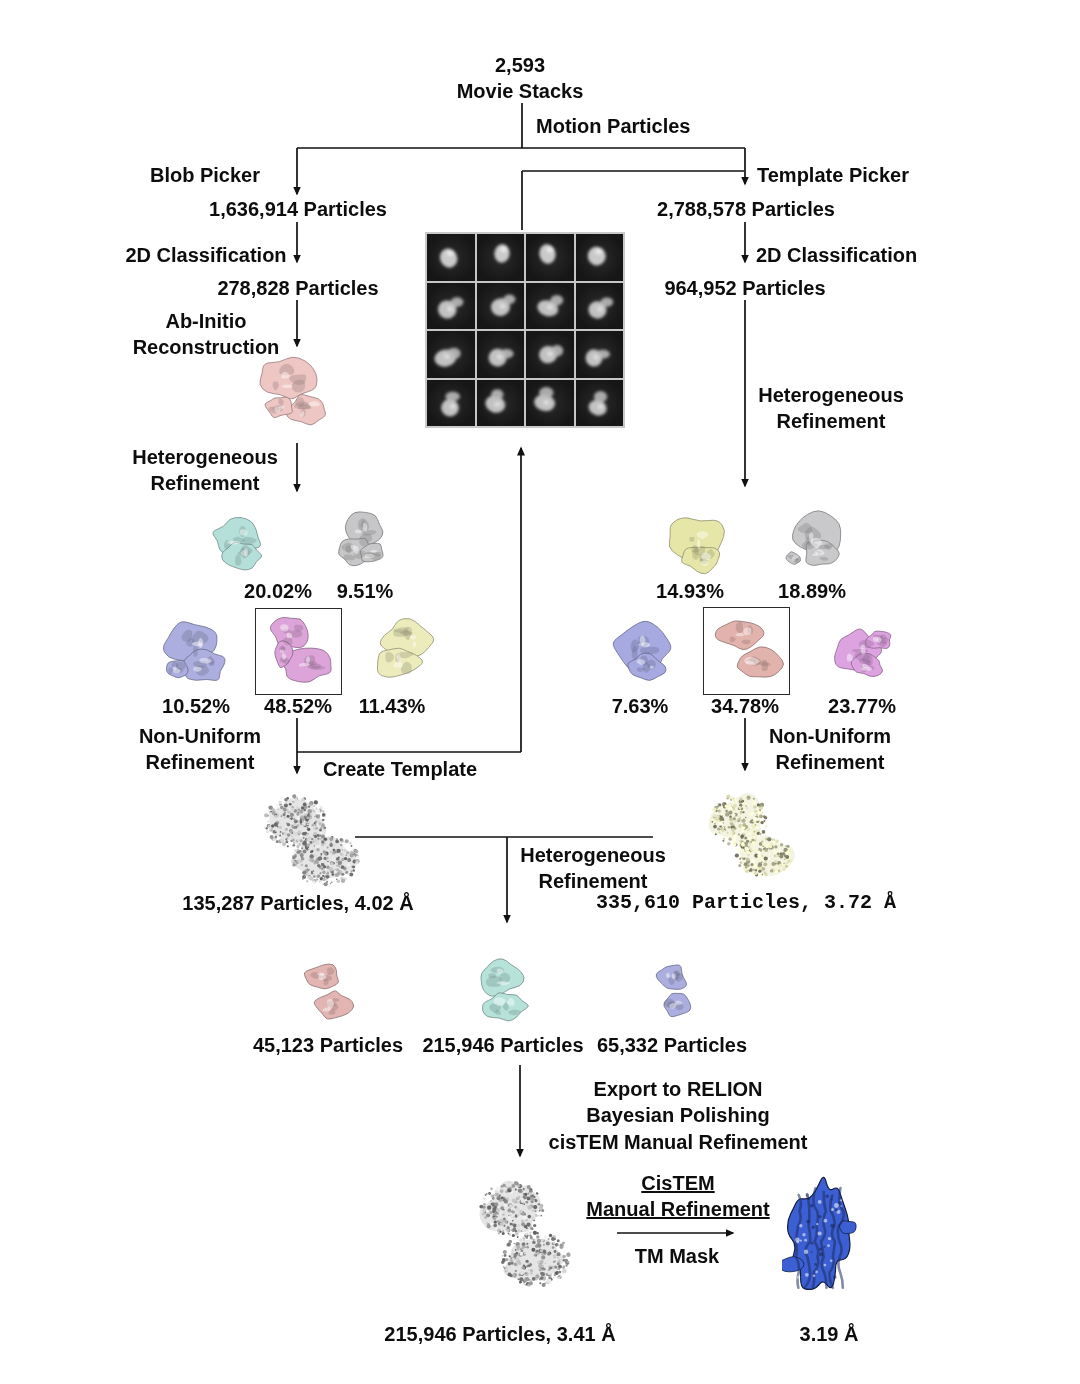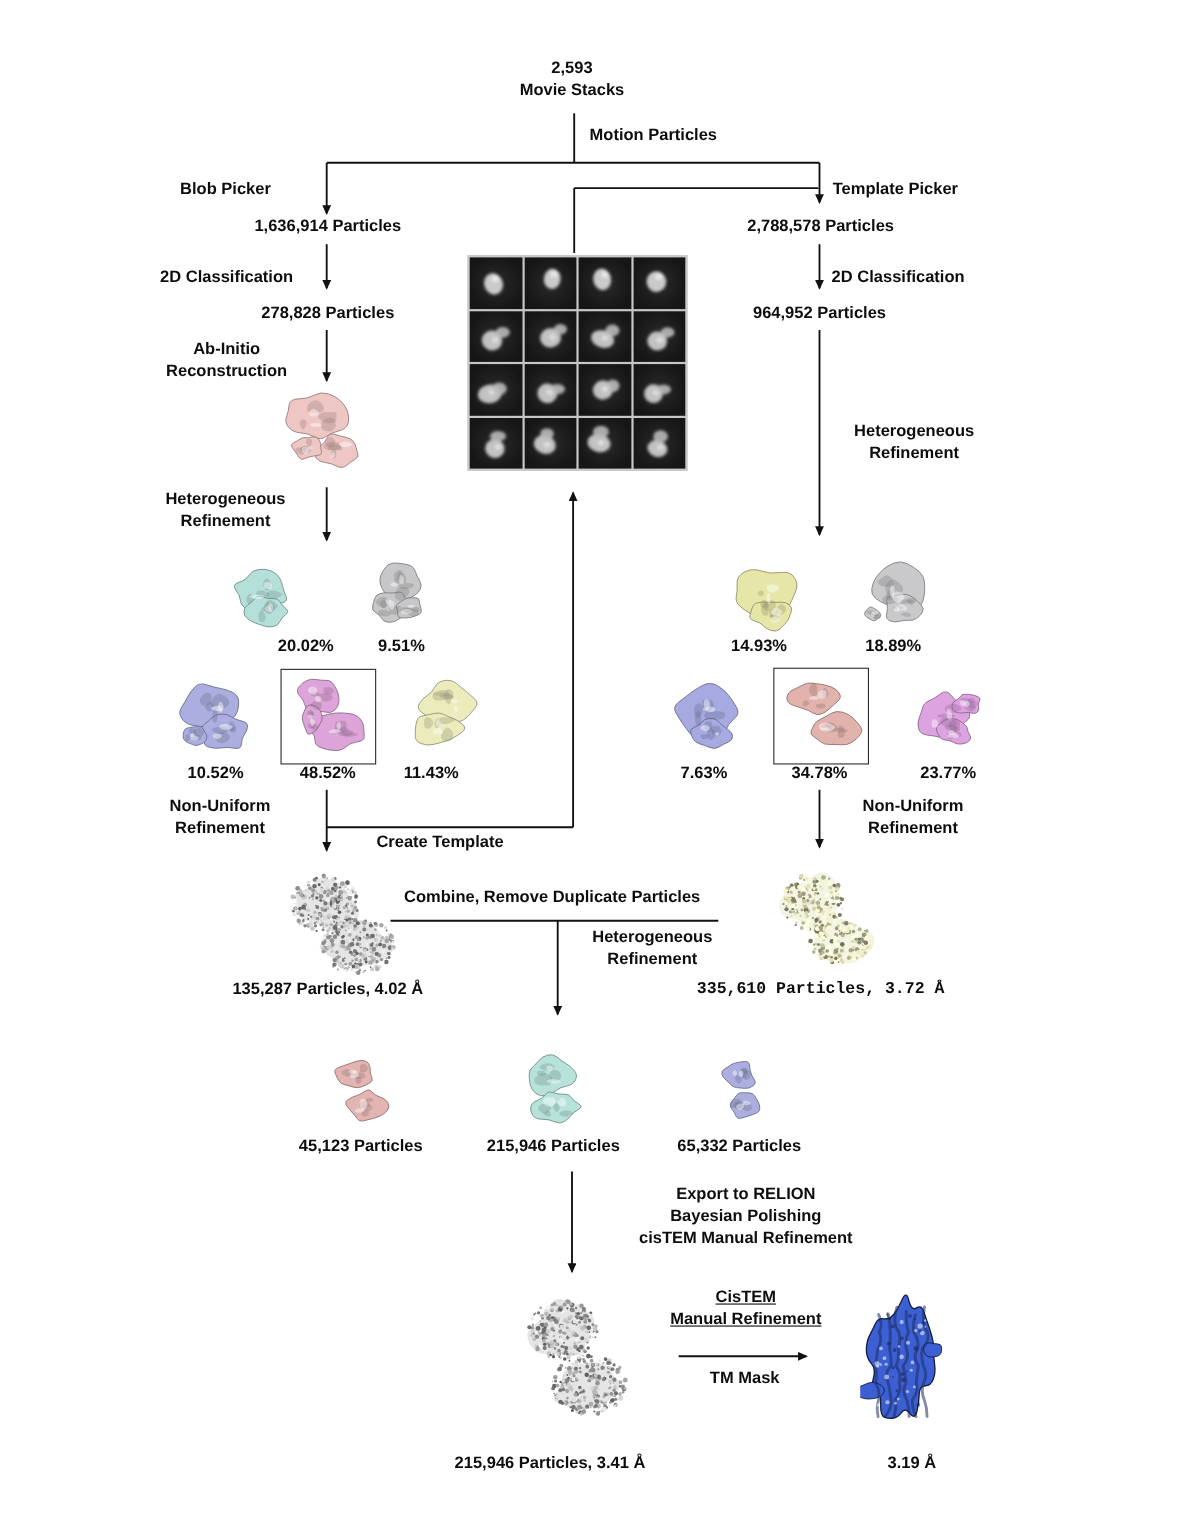--- a/index.html
+++ b/index.html
@@ -1,18 +1,18 @@
 <!DOCTYPE html>
 <html><head>
 <meta charset="utf-8">
 <style>
   html,body{margin:0;padding:0;background:#fff;}
   .canvas{position:relative;width:1080px;height:1384px;background:#fff;overflow:hidden;
           font-family:"Liberation Sans",sans-serif;color:#0d0d0d;}
-  .lbl{position:absolute;font-weight:bold;font-size:15px;line-height:1.32;white-space:nowrap;}
+  .lbl{position:absolute;font-weight:bold;font-size:20px;line-height:1.32;white-space:nowrap;}
   .ctr{transform:translateX(-50%);text-align:center;}
   .lbl span{display:block;}
   svg.overlay{position:absolute;left:0;top:0;z-index:1;}
   .blob{position:absolute;z-index:2;}
   .selbox{position:absolute;z-index:2;border:1.5px solid #2a2a2a;background:#fff;}
   .selbox .blob{position:absolute;left:0;top:0;}
   .grid2d{position:absolute;left:425px;top:232px;width:200px;height:196px;z-index:2;
           display:grid;grid-template-columns:repeat(4,1fr);grid-template-rows:repeat(4,1fr);
           gap:2px;background:#c6c6c6;border:2px solid #c9c9c9;box-sizing:border-box;}
   .grid2d .cell{background:radial-gradient(ellipse at center,#2a2a2a 0%,#161616 75%);overflow:hidden;}
@@ -1330,21 +1330,20 @@
         <circle cx="64.2" cy="53.8" r="1.3" fill="rgb(198,198,160)" opacity="0.95"></circle>
         <circle cx="48.5" cy="60.5" r="2.0" fill="rgb(255,255,228)" opacity="0.95"></circle>
         <circle cx="92.1" cy="63.3" r="1.1" fill="rgb(242,242,195)" opacity="0.95"></circle>
         <circle cx="79.1" cy="53.4" r="1.8" fill="rgb(228,228,184)" opacity="0.95"></circle>
         <circle cx="80.0" cy="62.2" r="1.1" fill="rgb(255,255,236)" opacity="0.95"></circle>
         <circle cx="89.9" cy="74.6" r="1.2" fill="rgb(233,233,188)" opacity="0.95"></circle>
         <circle cx="71.3" cy="51.3" r="2.1" fill="rgb(124,124,100)" opacity="0.95"></circle>
       </svg></div>
   <div class="lbl ctr" style="left:746px;top:890px;font-family:Liberation Mono, monospace;">335,610 Particles, 3.72 Å</div>
 
-  <div class="lbl ctr" style="left:502px;top:806px;">Combine, Remove Duplicate Particles</div>
   <div class="lbl ctr" style="left:593px;top:842px;">
     <span>Heterogeneous</span>
       <span>Refinement</span>
   </div>
 
   <div class="blob" style="left:296px;top:954px;"><svg width="62" height="78" viewBox="0 0 62 78">
         <path d="M42.0,25.3 Q43.6,28.7 40.1,30.6 Q36.6,32.6 32.8,34.0 Q29.1,35.4 25.3,34.3 Q21.5,33.1 17.5,32.1 Q13.4,31.2 11.8,28.2 Q10.3,25.2 8.7,21.7 Q7.2,18.3 11.8,16.5 Q16.4,14.8 19.4,13.8 Q22.4,12.8 25.6,11.5 Q28.9,10.2 33.3,10.1 Q37.8,10.0 39.3,13.3 Q40.8,16.5 40.6,19.2 Q40.4,22.0 42.0,25.3 Z" fill="#e2b4b2" stroke="rgb(140,112,110)" stroke-width="0.8"></path>
         <path d="M56.1,55.6 Q53.1,59.1 49.2,60.7 Q45.4,62.2 42.0,63.1 Q38.7,63.9 34.7,64.9 Q30.7,65.9 28.6,62.8 Q26.6,59.8 24.2,57.5 Q21.9,55.1 19.3,51.5 Q16.7,47.8 20.8,45.4 Q24.8,42.9 28.4,41.9 Q32.0,40.8 35.7,38.1 Q39.4,35.4 42.2,38.8 Q45.0,42.2 49.5,43.3 Q54.1,44.5 56.5,48.2 Q59.0,52.0 56.1,55.6 Z" fill="#e2b4b2" stroke="rgb(140,112,110)" stroke-width="0.8"></path>
         <path d="M26.0,22.7 Q25.1,24.3 22.3,24.6 Q19.4,25.0 17.6,24.1 Q15.7,23.1 14.8,22.2 Q13.9,21.2 14.7,20.1 Q15.5,19.1 17.5,18.3 Q19.4,17.5 21.1,18.4 Q22.9,19.3 24.9,20.2 Q26.9,21.2 26.0,22.7 Z" fill="rgb(140,112,110)" opacity="0.32"></path>
         <path d="M43.0,46.7 Q42.0,47.4 40.9,47.6 Q39.7,47.7 38.3,47.7 Q37.0,47.7 36.8,46.8 Q36.6,46.0 36.8,45.1 Q37.0,44.3 38.4,44.2 Q39.7,44.1 40.9,44.3 Q42.1,44.5 43.0,45.2 Q43.9,46.0 43.0,46.7 Z" fill="rgb(140,112,110)" opacity="0.32"></path>

